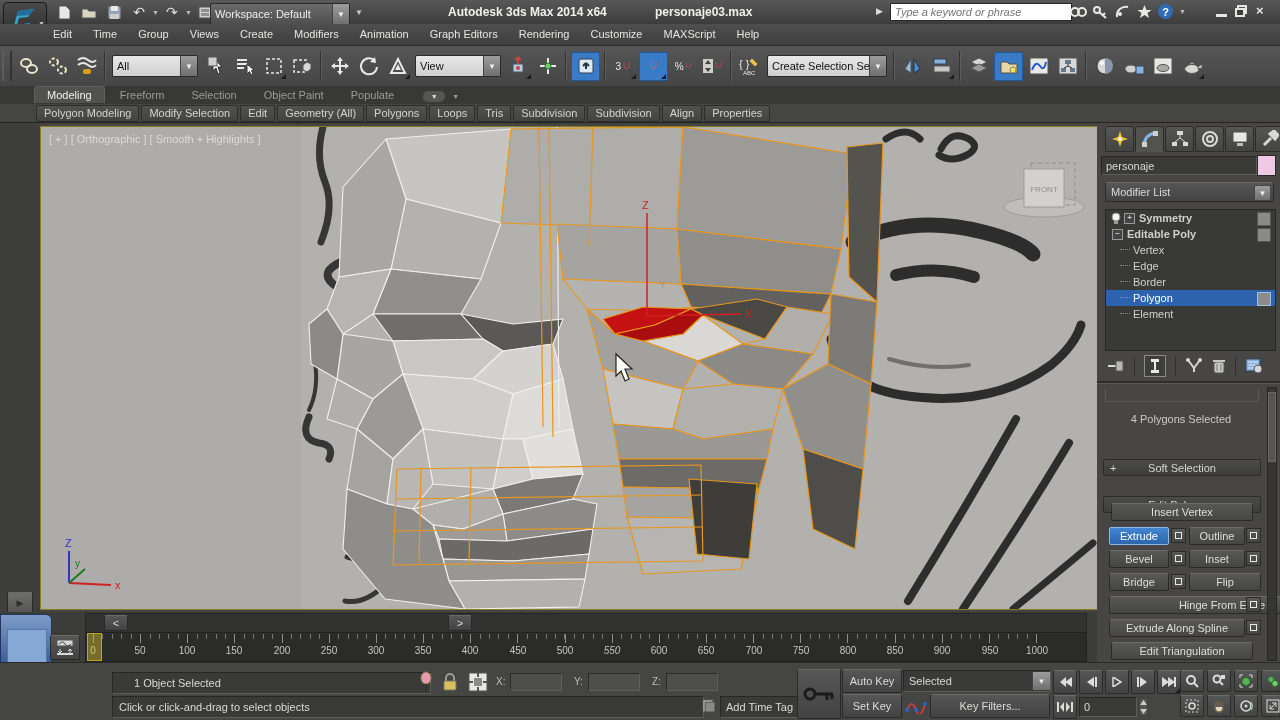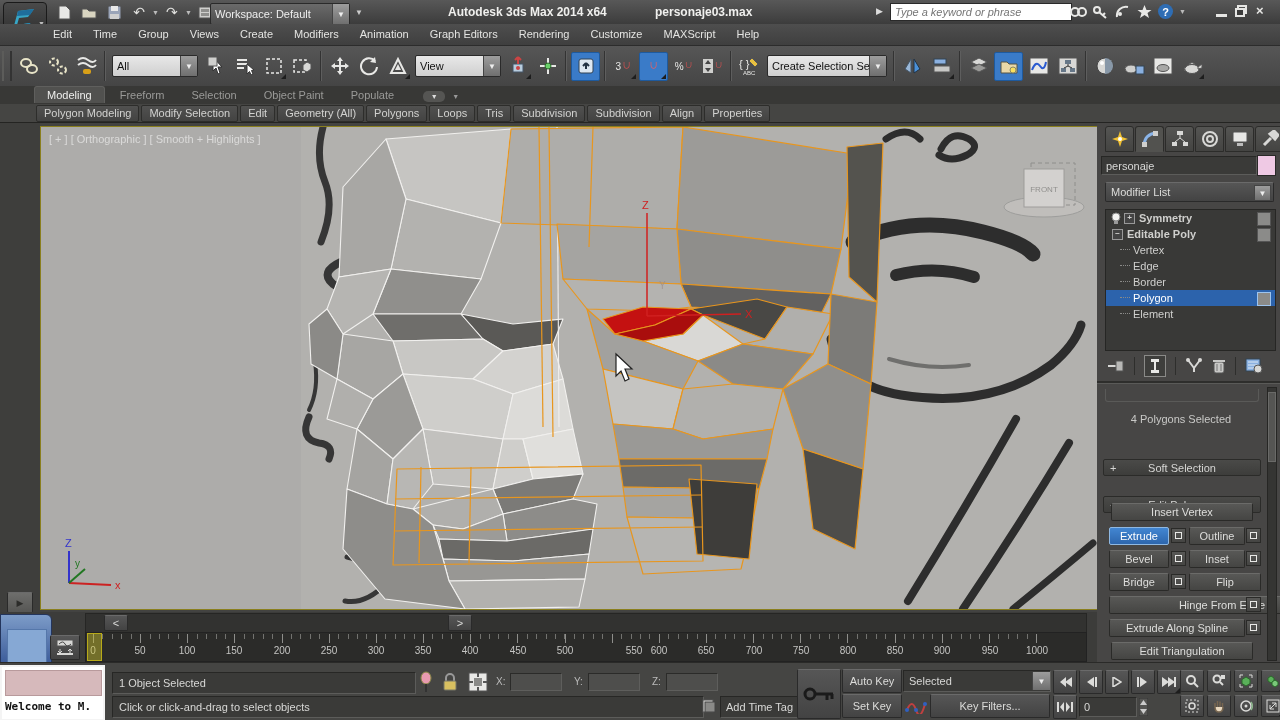--- a/index.html
+++ b/index.html
@@ -722,42 +722,38 @@
       <span class="tick-label" style="left:54px;">50</span>
       <span class="tick-label" style="left:101px;">100</span>
       <span class="tick-label" style="left:148px;">150</span>
       <span class="tick-label" style="left:196px;">200</span>
       <span class="tick-label" style="left:243px;">250</span>
       <span class="tick-label" style="left:290px;">300</span>
       <span class="tick-label" style="left:337px;">350</span>
       <span class="tick-label" style="left:384px;">400</span>
       <span class="tick-label" style="left:432px;">450</span>
       <span class="tick-label" style="left:479px;">500</span>
-      <span class="tick-label" style="left:548px;">550</span>
+      <span class="tick-label" style="left:526px;font-style:italic;">550</span>
       <span class="tick-label" style="left:573px;">600</span>
       <span class="tick-label" style="left:620px;">650</span>
       <span class="tick-label" style="left:668px;">700</span>
       <span class="tick-label" style="left:715px;">750</span>
       <span class="tick-label" style="left:762px;">800</span>
       <span class="tick-label" style="left:809px;">850</span>
       <span class="tick-label" style="left:856px;">900</span>
       <span class="tick-label" style="left:904px;">950</span>
       <span class="tick-label" style="left:951px;">1000</span>
       <div class="abs" style="left:1px;top:0;width:13px;height:26px;background:rgba(205,195,45,.45);border:1px solid #b8aa18;"></div>
     </div>
   </div>
 
   <div class="abs" id="statusbar">
 
-    <div class="abs" style="left:0;top:2px;width:105px;height:56px;background:#fff;border:2px solid #f4f4f4;box-sizing:border-box;">
-      <div style="position:absolute;left:3px;top:3px;width:95px;height:24px;background:#d6b9bb;border:1px solid #b89a9c;"></div>
-      <div style="position:absolute;left:3px;top:31px;width:95px;height:18px;background:#fff;color:#111;font-family:'DejaVu Sans Mono',monospace;font-size:11px;font-weight:bold;line-height:18px;">Welcome to M.</div>
-    </div>
-
-    <div class="abs inset" style="left:112px;top:9px;width:296px;height:20px;display:flex;align-items:center;padding-left:6px;">
+
+    <div class="abs inset" style="left:112px;top:9px;width:296px;height:20px;display:flex;align-items:center;padding-left:21px;">
       <span>1 Object Selected</span>
     </div>
     <span class="abs" style="left:418px;top:8px;">
         <svg width="16" height="22">
           <ellipse cx="8" cy="7" rx="5" ry="6" fill="#e89ab0" stroke="#884"></ellipse>
           <line x1="8" y1="13" x2="8" y2="21" stroke="#333" stroke-width="2"></line>
         </svg>
       </span>
     <span class="abs" style="left:442px;top:9px;">
         <svg width="16" height="20">

